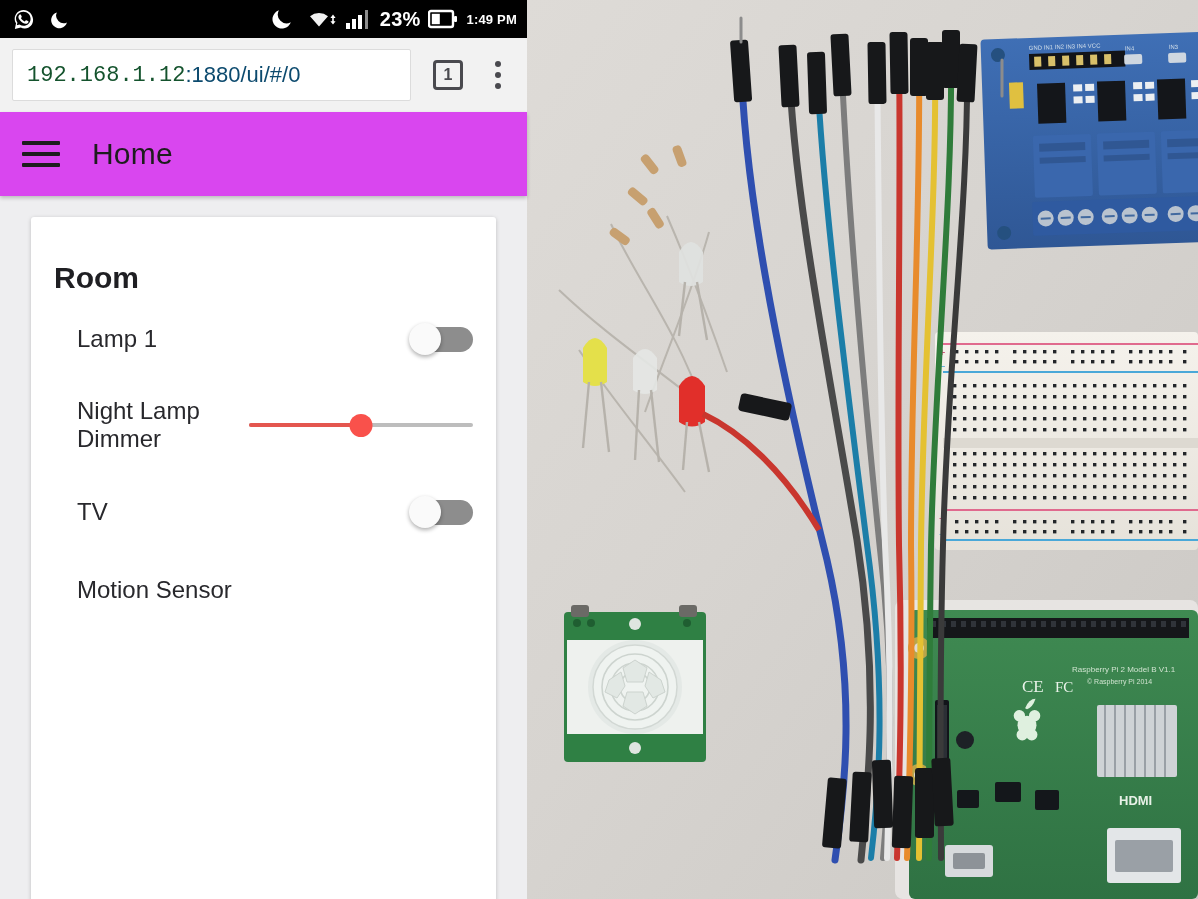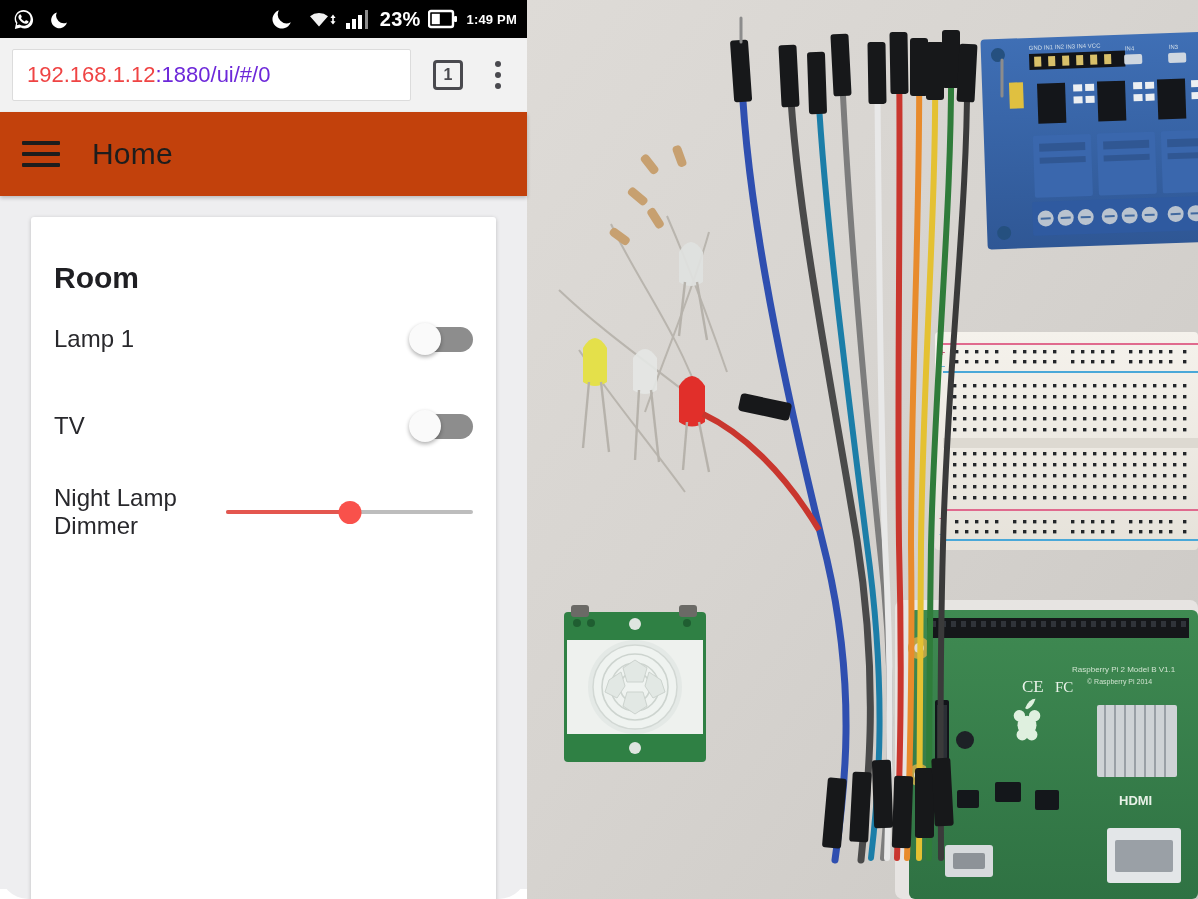--- a/index.html
+++ b/index.html
@@ -4,21 +4,21 @@
 <style>
   * { box-sizing: border-box; margin: 0; padding: 0; }
   html, body {
     width: 1198px; height: 899px;
     font-family: "Liberation Sans", sans-serif;
     background: #ffffff; overflow: hidden;
   }
   #screen { position: relative; width: 1198px; height: 899px; display: flex; }
 
   
-  #phone { position: relative; width: 527px; height: 899px; background: #eeeef0; flex: 0 0 527px; border-radius: 28px; }
+  #phone { position: relative; width: 527px; height: 899px; background: #eeeef0; flex: 0 0 527px; }
 
   
   #status-bar {
     position: relative; height: 38px; background: #000; color: #fff;
     display: flex; align-items: center; padding: 0 10px 0 12px;
   }
   .sb-left { display: flex; align-items: center; gap: 14px; }
   .sb-right { margin-left: auto; display: flex; align-items: center; gap: 8px; }
   .sb-icon { display: inline-flex; align-items: center; justify-content: center; }
   .sb-text { font-size: 20px; font-weight: 700; letter-spacing: .2px; line-height: 1; }
@@ -27,53 +27,53 @@
   
   #browser-bar {
     position: relative; height: 74px; background: #f2f2f2;
     display: flex; align-items: center; padding: 0 12px;
   }
   #url-field {
     flex: 1 1 auto; height: 52px; background: #fff; border: 1px solid #dcdcdc;
     border-radius: 2px; display: flex; align-items: center; padding: 0 14px;
     font-size: 22px; overflow: hidden; white-space: nowrap;
   }
-  #url-host { color: #ef4444; }
-  #url-path { color: #6d28d9; }
+  #url-host { color: #14532d; font-family: Liberation Mono, monospace; }
+  #url-path { color: #0c4a6e; }
   #tab-count {
     width: 30px; height: 30px; margin-left: 22px; border: 3px solid #4a4a4f;
     border-radius: 4px; display: flex; align-items: center; justify-content: center;
     font-size: 16px; font-weight: 700; color: #4a4a4f;
   }
   #overflow-menu {
     width: 34px; height: 40px; margin-left: 18px; display: flex; flex-direction: column;
     align-items: center; justify-content: center; gap: 5px;
   }
   #overflow-menu i { width: 6px; height: 6px; border-radius: 50%; background: #4a4a4f; display: block; }
 
   
   #app-bar {
-    position: relative; height: 84px; background: #c2410c;
+    position: relative; height: 84px; background: #d946ef;
     display: flex; align-items: center; padding: 0 0 0 22px;
     box-shadow: 0 2px 4px rgba(0,0,0,.22); z-index: 3;
   }
   #hamburger { width: 40px; height: 30px; display: flex; flex-direction: column; justify-content: center; gap: 7px; }
   #hamburger i { display: block; width: 38px; height: 4px; background: #1d1d1d; border-radius: 1px; }
   #app-title { margin-left: 30px; font-size: 30px; color: #1d1d1d; letter-spacing: .2px; }
 
   
   #content { position: relative; height: 693px; background: #eeeef0; padding: 21px 31px 0 31px; }
   #card {
     background: #fff; border-radius: 3px; box-shadow: 0 1px 4px rgba(0,0,0,.20);
     padding: 0 23px; height: 689px;
   }
   #card-title { font-size: 30px; font-weight: 700; color: #1f1f23; padding: 44px 0 0 0; }
 
   .row { display: flex; align-items: center; height: 87px; }
-  .row-label { font-size: 24px; color: #28282c; line-height: 1.15; }
+  .row-label { font-size: 24px; color: #28282c; line-height: 1.15; margin-left: 23px; }
   .row-control { margin-left: auto; display: flex; align-items: center; }
 
   
   .toggle { position: relative; width: 64px; height: 32px; }
   .toggle .track {
     position: absolute; left: 6px; top: 4px; width: 58px; height: 25px; border-radius: 13px;
   }
   .toggle .knob {
     position: absolute; top: 0; width: 32px; height: 32px; border-radius: 50%;
     box-shadow: 0 2px 4px rgba(0,0,0,.32);
@@ -190,39 +190,42 @@
           <div class="row-control">
             <div class="toggle off">
               <span class="track"></span>
               <span class="knob"></span>
             </div>
           </div>
         </div>
 
 
 
+        <div class="row slider-row">
+          <div class="row-label">Night Lamp Dimmer</div>
+          <div class="slider-wrap">
+            <span class="slider-track-bg"></span>
+            <span class="slider-track-fill" id="slider-fill" style="width: 50%;"></span>
+            <span class="slider-thumb" id="slider-thumb" style="left: 50%;"></span>
+          </div>
+        </div>
+
         <div class="row">
           <div class="row-label">TV</div>
           <div class="row-control">
             <div class="toggle off">
               <span class="track"></span>
               <span class="knob"></span>
             </div>
           </div>
         </div>
 
-        <div class="row slider-row">
-          <div class="row-label">Night Lamp Dimmer</div>
-          <div class="slider-wrap">
-            <span class="slider-track-bg"></span>
-            <span class="slider-track-fill" id="slider-fill" style="width: 50%;"></span>
-            <span class="slider-thumb" id="slider-thumb" style="left: 50%;"></span>
-          </div>
+        <div class="row plain">
+          <div class="row-label">Motion Sensor</div>
         </div>
-
       </div>
     </div>
   </div>
 
   <div id="photo">
     <svg viewBox="0 0 671 899" xmlns="http://www.w3.org/2000/svg">
       <defs>
         <linearGradient id="bgGrad" x1="0" y1="0" x2="1" y2="1">
           <stop offset="0%" stop-color="#dedbd7"></stop>
           <stop offset="45%" stop-color="#d7d4d0"></stop>

